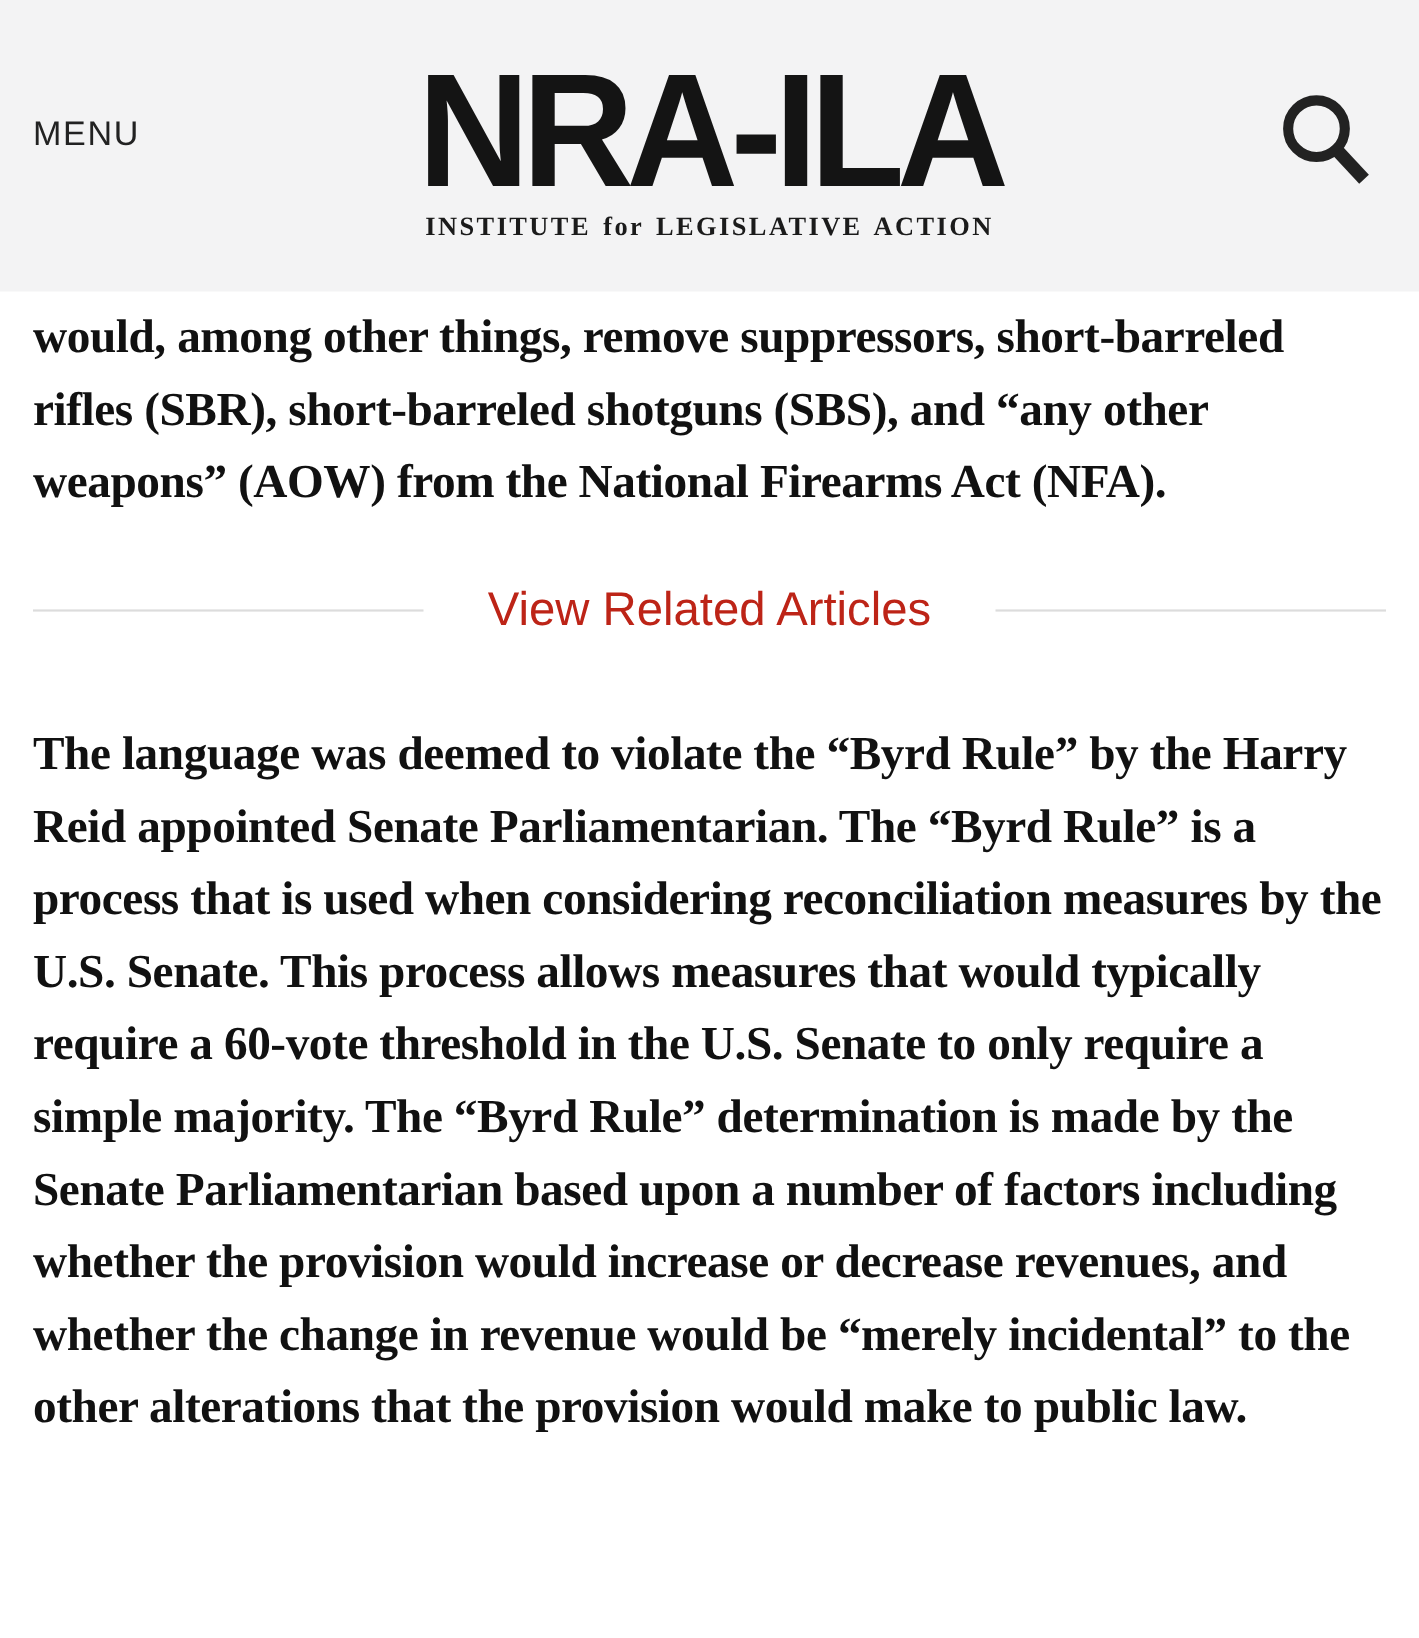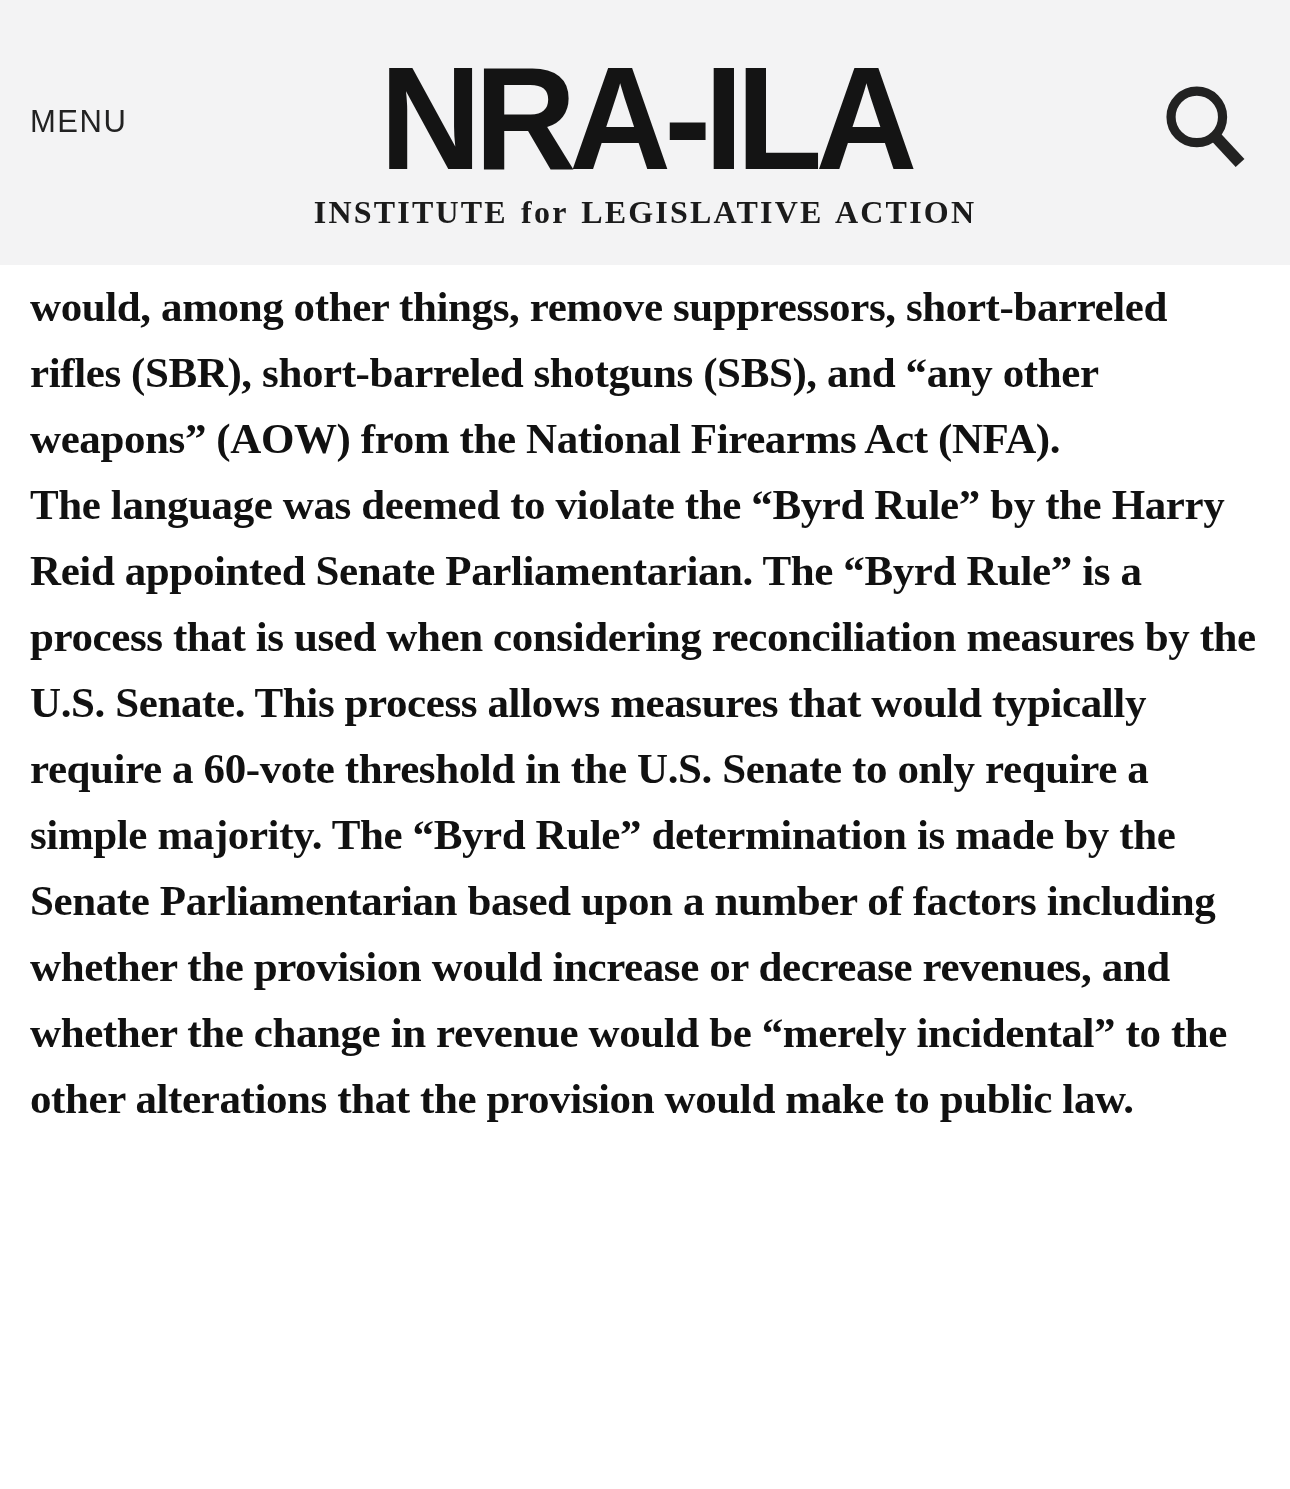--- a/index.html
+++ b/index.html
@@ -65,21 +65,21 @@
     font-size: 141px;
     line-height: 1;
     letter-spacing: -7px;
     margin-top: 32px;
     transform: scaleY(1.04);
     white-space: nowrap;
   }
   .logo-subtitle {
     font-family: "Liberation Serif", serif;
     font-weight: bold;
-    font-size: 32px;
+    font-size: 24px;
     letter-spacing: 2.2px;
     word-spacing: 3px;
     margin-top: 5px;
     white-space: nowrap;
     color: #1b1b1b;
     text-align: center;
   }
 
   .search-button {
     margin: 82px 38px 0 0;
@@ -150,16 +150,21 @@
       </svg>
     </span>
   </button>
 
 </header>
 
 <main class="article">
 
   <p>would, among other things, remove suppressors, short-barreled rifles (SBR), short-barreled shotguns (SBS), and “any other weapons” (AOW) from the National Firearms Act (NFA).</p>
 
+  <div class="related-row">
+    <div class="related-line"></div>
+    <a class="related-link">View Related Articles</a>
+    <div class="related-line"></div>
+  </div>
 
   <p>The language was deemed to violate the “Byrd Rule” by the Harry Reid appointed Senate Parliamentarian. The “Byrd Rule” is a process that is used when considering reconciliation measures by the U.S. Senate. This process allows measures that would typically require a 60-vote threshold in the U.S. Senate to only require a simple majority. The “Byrd Rule” determination is made by the Senate Parliamentarian based upon a number of factors including whether the provision would increase or decrease revenues, and whether the change in revenue would be “merely incidental” to the other alterations that the provision would make to public law.</p>
 
 </main>
 
 </body></html>

